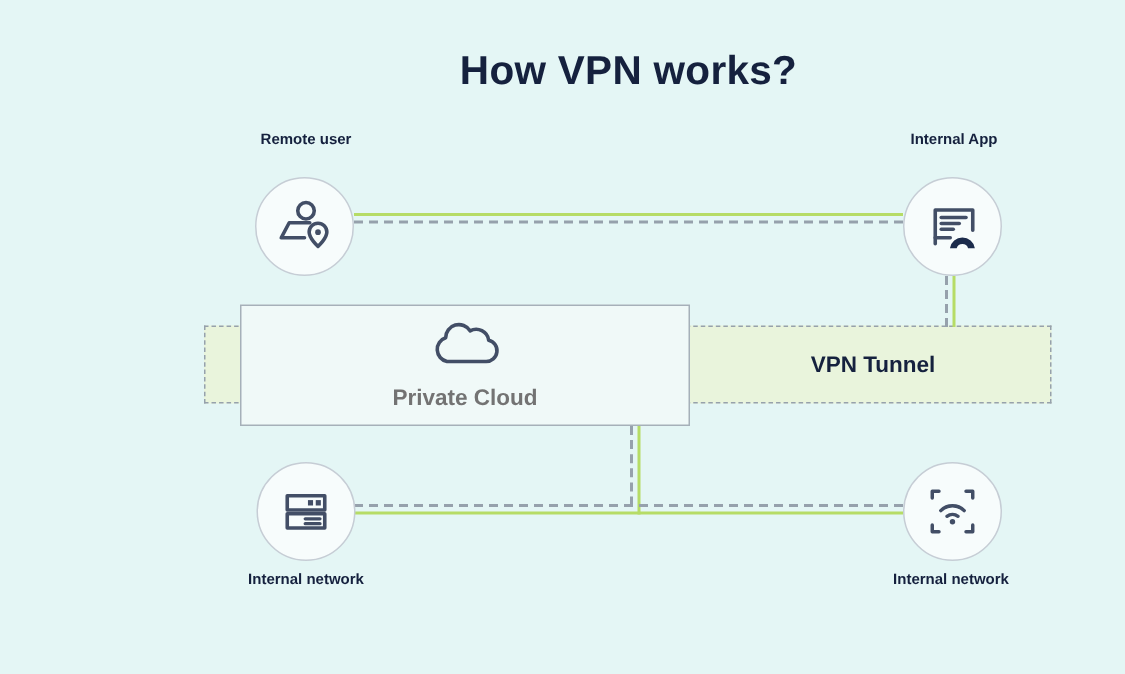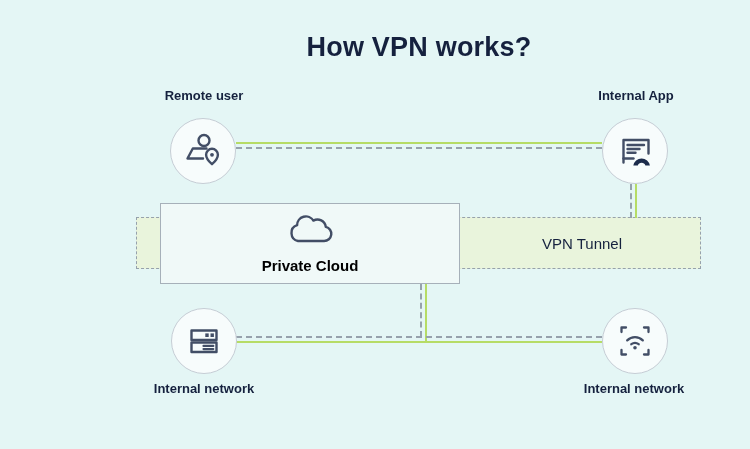--- a/index.html
+++ b/index.html
@@ -13,21 +13,21 @@
   .stage { position: relative; width: 750px; height: 386px; background: #e4f6f5; margin-left: 44px; }
 
   .title {
     position: absolute; left: 0; right: 0; top: 32px;
     text-align: center; font-size: 27px; font-weight: 700;
     letter-spacing: 0.2px; color: #15213e;
   }
 
   .node-label {
     position: absolute; width: 200px; text-align: center;
-    font-size: 13px; font-weight: 700; color: #15213e;
+    font-size: 10px; font-weight: 700; color: #15213e;
   }
   #lbl-remote   { left: 60px;  top: 88px; }
   #lbl-nordlayer{ left: 492px; top: 88px; }
   #lbl-int-left { left: 60px;  top: 381px; }
   #lbl-int-right{ left: 490px; top: 381px; }
 
   .circle-node {
     position: absolute; width: 66px; height: 66px;
     border-radius: 50%;
     background: #f7fcfc;
@@ -56,34 +56,34 @@
   #link-bot-green  { left: 192px; top: 341px; width: 366px; }
 
   .tunnel {
     position: absolute; left: 92px; top: 217px; width: 565px; height: 52px;
     background: #e9f4dc;
     border: 1.5px dashed #96a1ac;
     z-index: 1;
   }
   .tunnel-label {
     position: absolute; left: 438px; top: 235px; width: 200px;
-    text-align: center; font-size: 15px; font-weight: 400; color: #15213e;
+    text-align: center; font-size: 15px; font-weight: 700; color: #15213e;
     z-index: 2;
   }
 
   .cloud-box {
     position: absolute; left: 116px; top: 203px; width: 300px; height: 81px;
     background: #f0f9f8;
     border: 1.5px solid #a6b0b9;
     z-index: 3;
   }
   .cloud-box svg { position: absolute; left: 124px; top: 8px; }
   .cloud-box-label {
     position: absolute; left: 0; right: 0; top: 53px;
-    text-align: center; font-size: 15px; font-weight: 700; color: #000000;
+    text-align: center; font-size: 15px; font-weight: 700; color: #737373;
   }
 
   .icon-svg { display: block; }
 </style>
 </head>
 <body>
 
 <div class="stage">
 
   <div class="title">How VPN works?</div>

